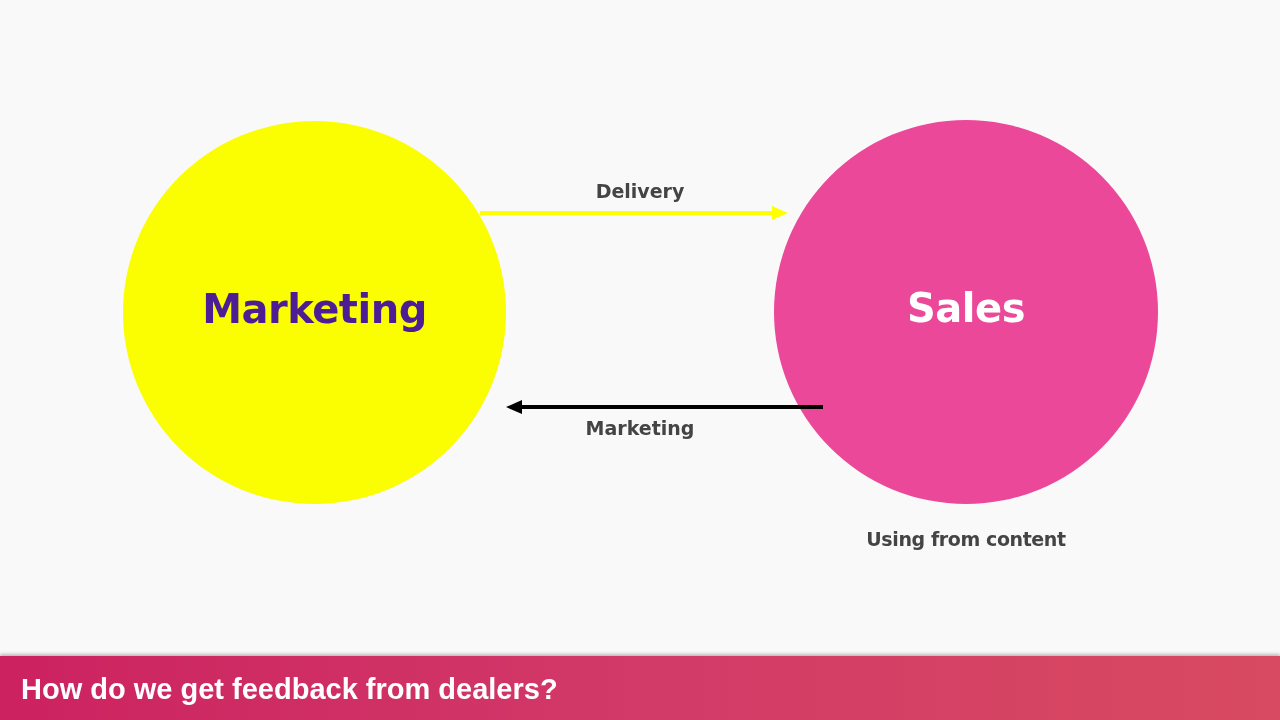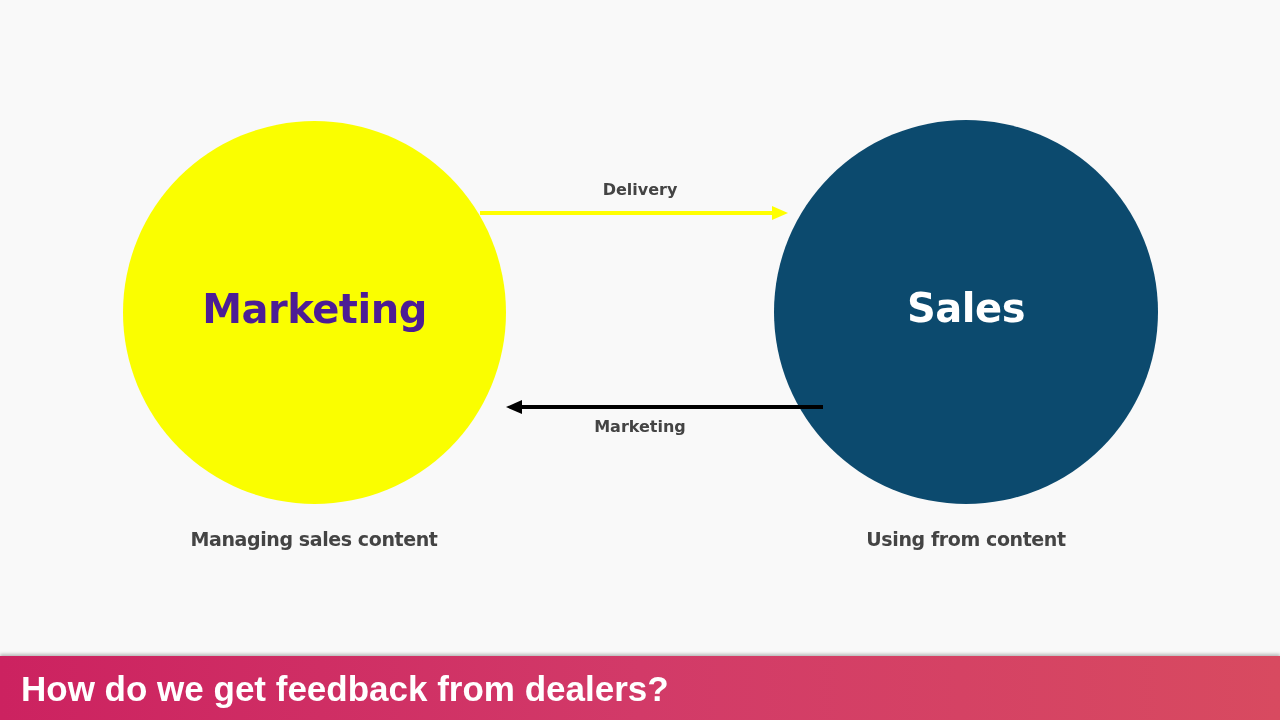--- a/index.html
+++ b/index.html
@@ -29,21 +29,21 @@
       top: 121px;
       width: 383px;
       height: 383px;
       background: #fafe00;
     }
     .circle-sales {
       left: 774px;
       top: 120px;
       width: 384px;
       height: 384px;
-      background: #0c4a6e;
+      background: #ec4899;
     }
     .circle-label {
       font-family: "DejaVu Sans", sans-serif;
       font-weight: bold;
       font-size: 40px;
       letter-spacing: -0.5px;
       margin-top: -8px;
     }
     .circle-marketing .circle-label { color: #4c1d95; }
     .circle-sales .circle-label { color: #ffffff; }
@@ -54,21 +54,21 @@
       top: 0;
       width: 1280px;
       height: 720px;
       pointer-events: none;
     }
 
     .edge-label {
       position: absolute;
       font-family: "DejaVu Sans", sans-serif;
       font-weight: bold;
-      font-size: 16px;
+      font-size: 19px;
       color: #444444;
       text-align: center;
       width: 200px;
     }
     .label-delivery { left: 540px; top: 180px; }
     .label-feedback { left: 540px; top: 417px; }
 
     .caption {
       position: absolute;
       font-family: "DejaVu Sans", sans-serif;
@@ -89,21 +89,21 @@
       width: 1280px;
       height: 64px;
       background: linear-gradient(90deg, #cc2260 0%, #d23a68 50%, #d84a60 100%);
       box-shadow: 0 -2px 3px rgba(0,0,0,0.25);
       display: flex;
       align-items: center;
     }
     .banner-text {
       font-family: "Liberation Sans", sans-serif;
       font-weight: bold;
-      font-size: 35px;
+      font-size: 29px;
       color: #ffffff;
       margin-left: 21px;
       margin-top: 2px;
     }
   </style>
 </head>
 <body>
 
 <div class="stage">
 
@@ -122,20 +122,19 @@
     </g>
     <g>
       <line x1="823" y1="407" x2="518" y2="407" stroke="#000000" stroke-width="4"></line>
       <polygon points="506,407 522,400 522,414" fill="#000000"></polygon>
     </g>
   </svg>
 
   <div class="edge-label label-delivery">Delivery</div>
   <div class="edge-label label-feedback">Marketing</div>
 
-  <div class="caption caption-marketing">Managing sales content</div>
   <div class="caption caption-sales">Using from content</div>
 
   <div class="banner">
     <span class="banner-text">How do we get feedback from dealers?</span>
   </div>
 
 </div>
 
 </body></html>

